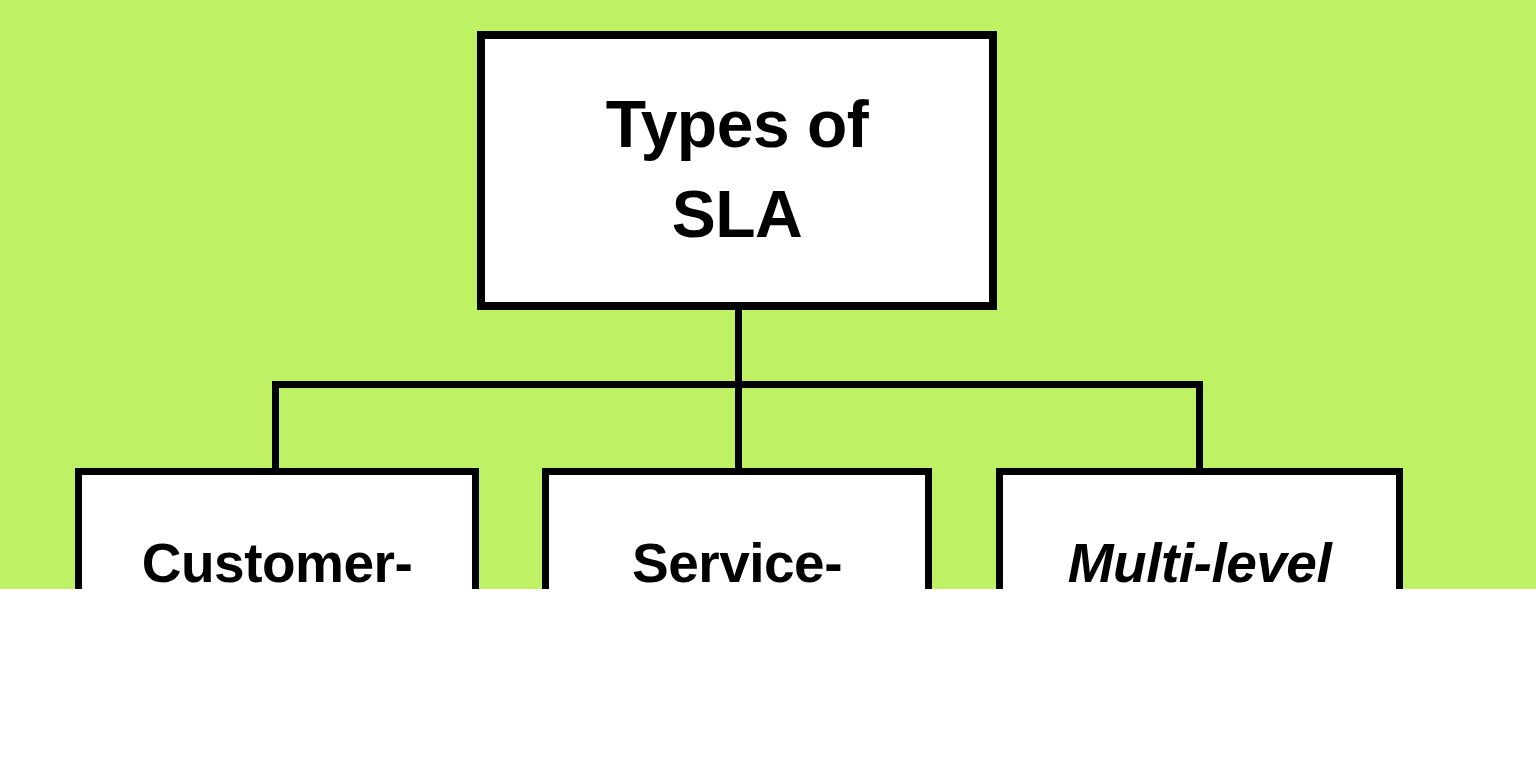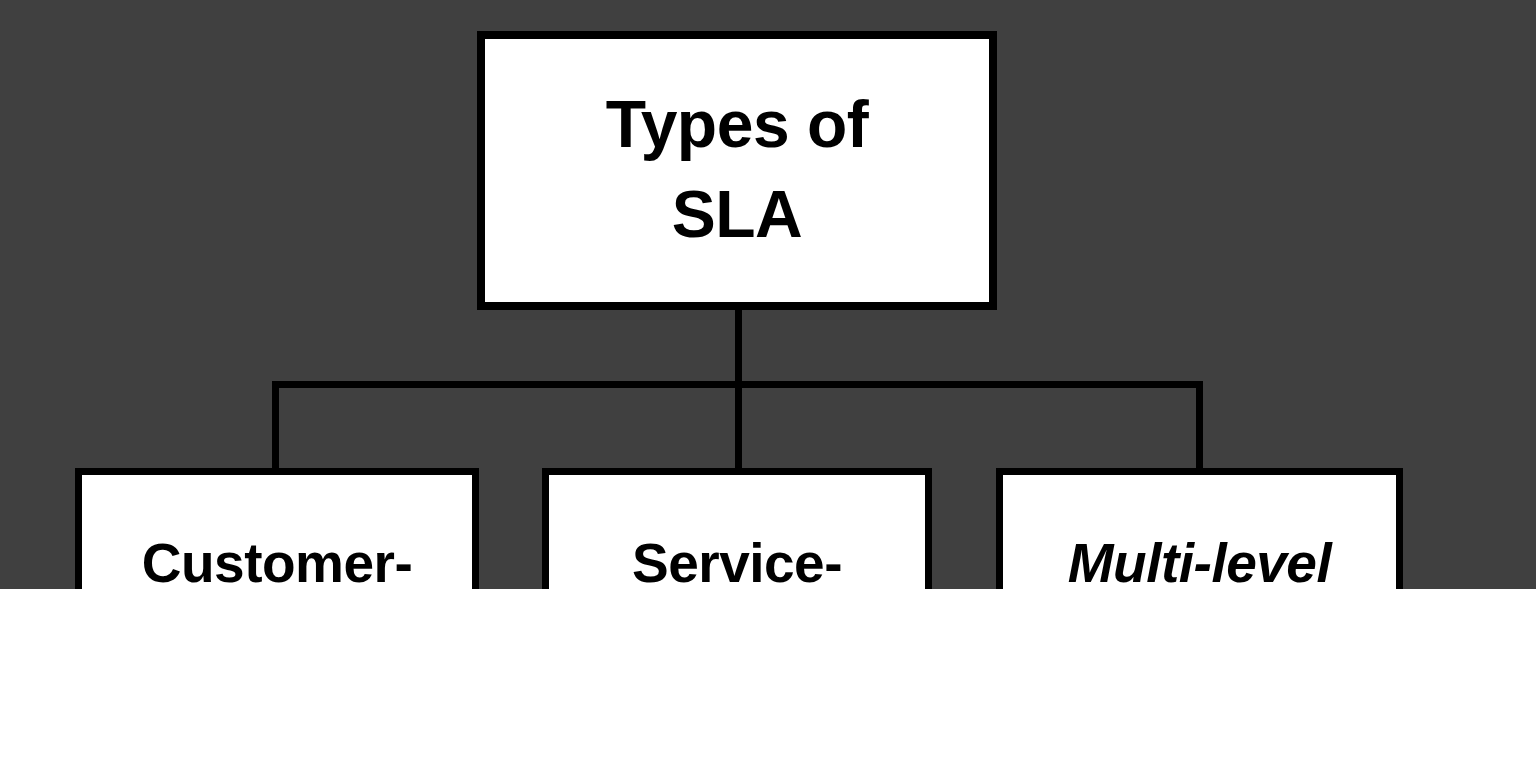--- a/index.html
+++ b/index.html
@@ -8,21 +8,21 @@
     padding: 0;
     background: #ffffff;
   }
   body {
     font-family: "Liberation Sans", sans-serif;
   }
   #canvas {
     position: relative;
     width: 1536px;
     height: 589px;
-    background: #404040;
+    background: #bef264;
     overflow: hidden;
   }
   .node {
     position: absolute;
     box-sizing: border-box;
     background: #ffffff;
     border-style: solid;
     border-color: #000000;
     display: flex;
     align-items: center;

